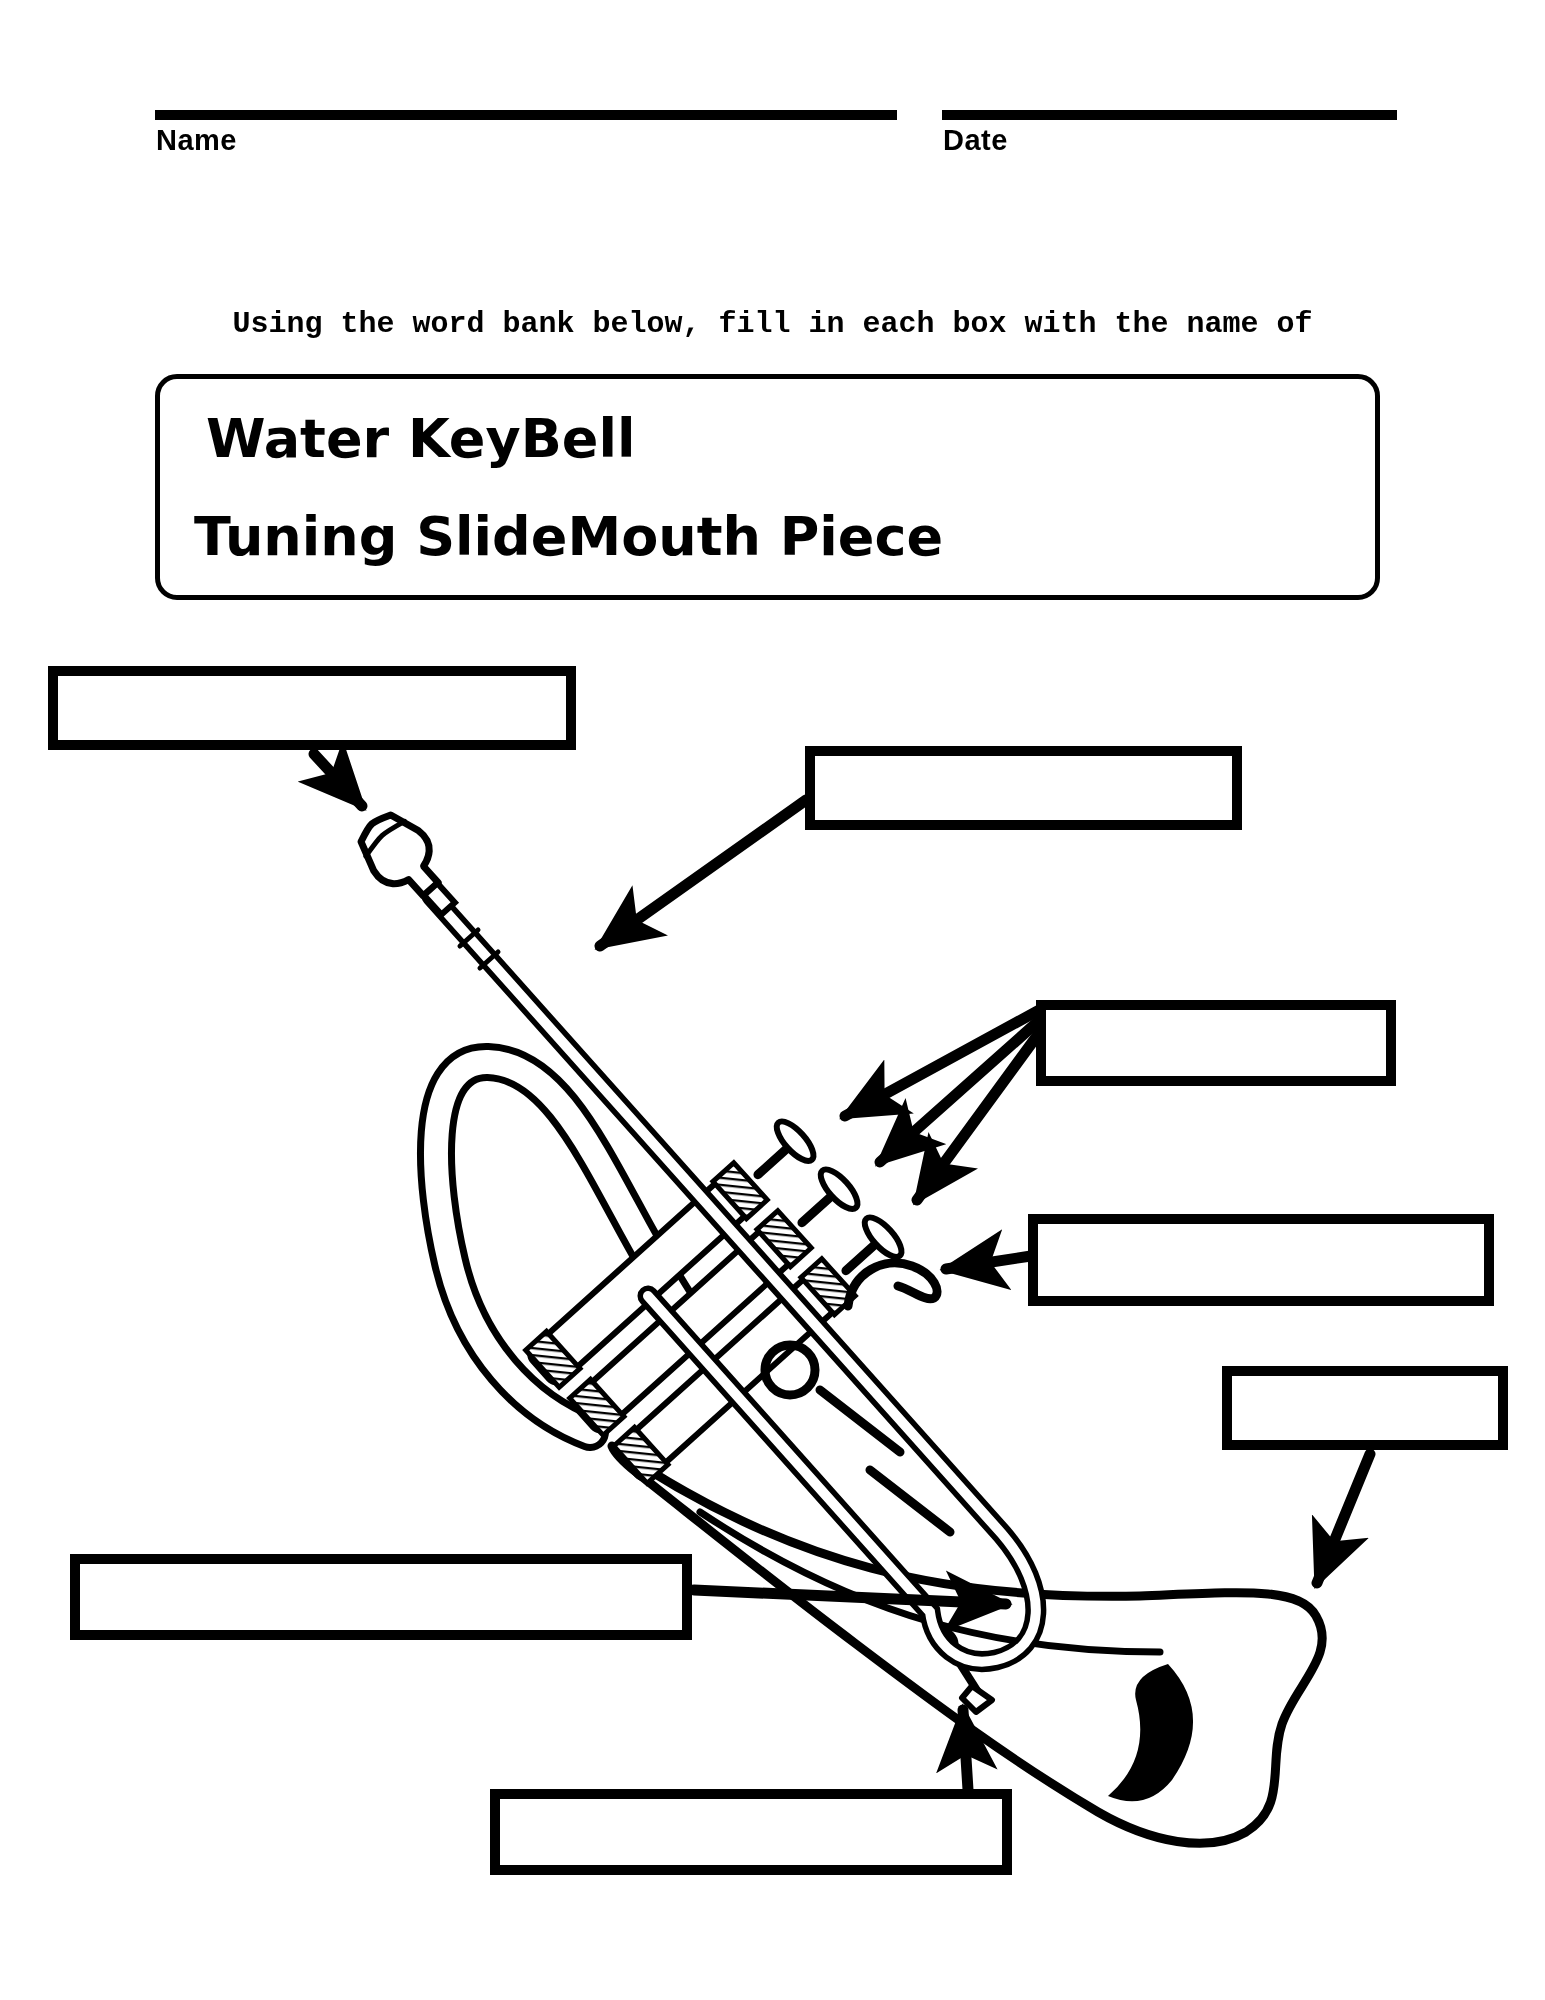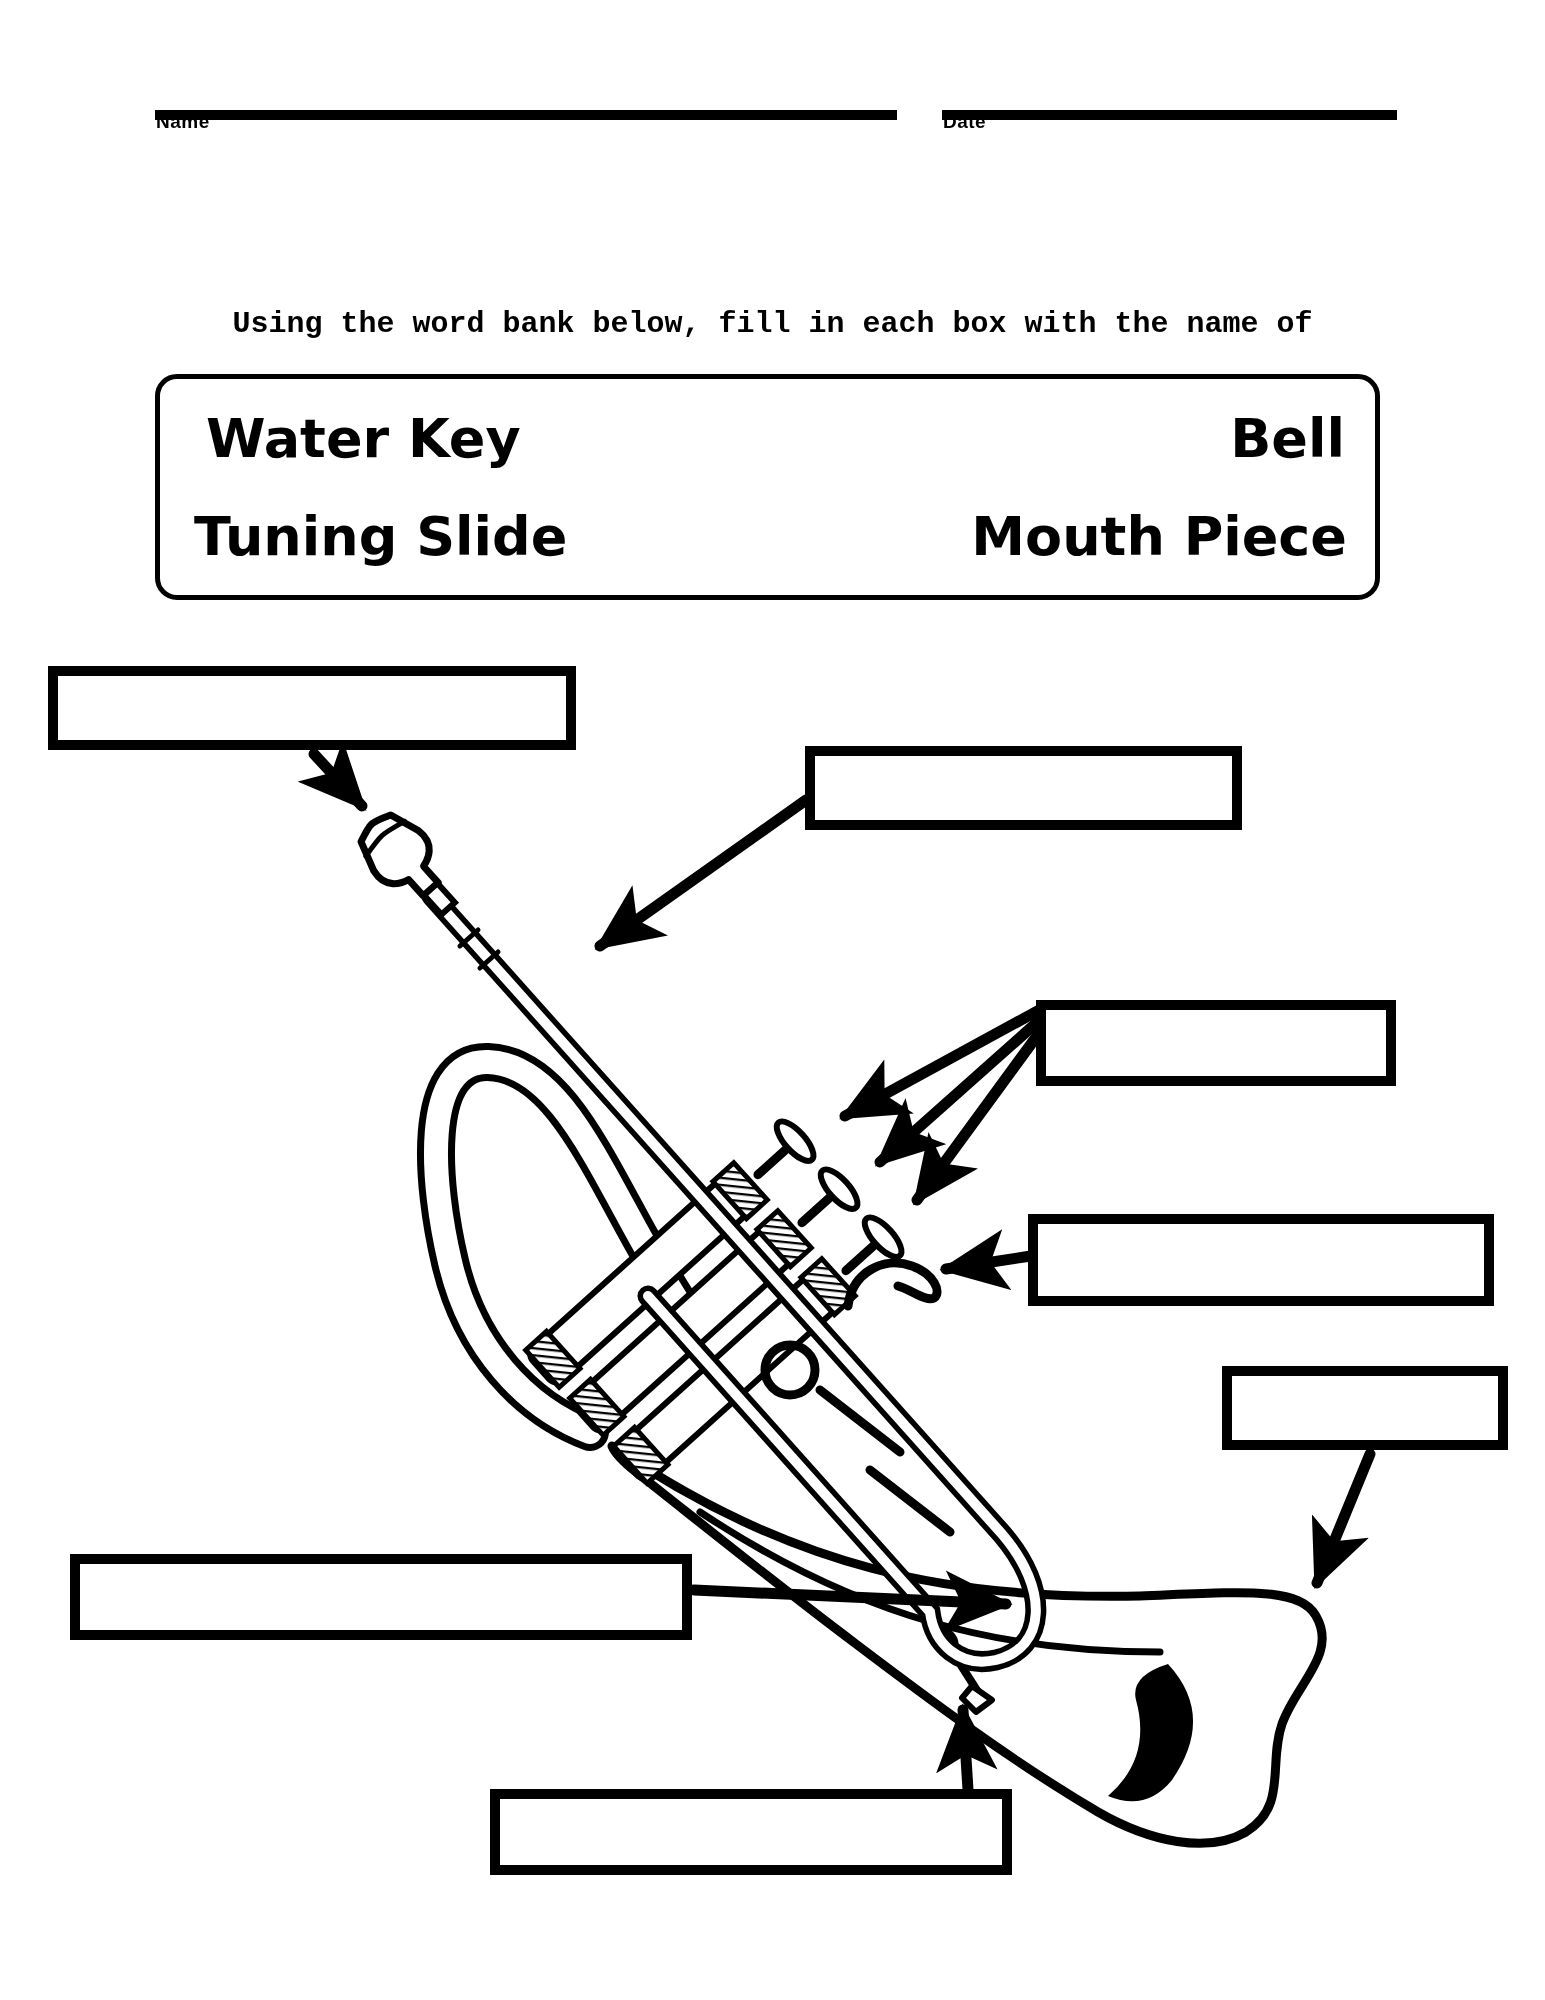--- a/index.html
+++ b/index.html
@@ -6,42 +6,42 @@
   #sheet{
     position:relative;width:1545px;height:2000px;background:#ffffff;
     font-family:"DejaVu Sans","Liberation Sans",sans-serif;color:#000;
     overflow:hidden;margin:0 auto;
   }
   
   .write-line{position:absolute;height:10px;background:#000;}
   #name-line{left:155px;top:110px;width:742px;}
   #date-line{left:942px;top:110px;width:455px;}
   .line-label{
-    position:absolute;top:111px;font-family:"Liberation Sans",sans-serif;
-    font-weight:bold;font-size:19px;letter-spacing:0.5px;
+    position:absolute;top:124px;font-family:"Liberation Sans",sans-serif;
+    font-weight:bold;font-size:29px;letter-spacing:0.5px;
   }
   #name-label{left:156px;}
   #date-label{left:943px;}
   
   #page-title{
     position:absolute;left:0;top:168px;width:100%;text-align:center;
     font-size:80px;font-weight:bold;letter-spacing:1px;
   }
   #instructions{
     position:absolute;left:0;top:306px;width:100%;text-align:center;
     font-family:Liberation Mono, monospace;font-weight:bold;font-size:30px;line-height:36px;
   }
   
   #word-bank{
     position:absolute;left:155px;top:374px;width:1225px;height:226px;
     border:5px solid #000;border-radius:22px;box-sizing:border-box;
     display:flex;flex-direction:column;justify-content:space-around;
     padding:10px 0;
   }
-  .wb-row{display:flex;justify-content:space-between;align-items:center;font-size:54px;font-weight:bold;}
+  .wb-row{display:flex;align-items:center;font-size:54px;font-weight:bold;}
   .wb-row.r1{padding:0 30px 0 46px;}
   .wb-row.r2{padding:0 28px 0 34px;}
   
   .answer-box{
     position:absolute;border:10px solid #000;background:#fff;box-sizing:border-box;z-index:3;
   }
   #box-mouth-piece {left:48px;  top:666px;  width:528px;height:84px;}
   #box-lead-pipe   {left:805px; top:746px;  width:437px;height:84px;}
   #box-valves      {left:1036px;top:1000px; width:360px;height:86px;}
   #box-pinky-rest  {left:1028px;top:1214px; width:466px;height:92px;}

